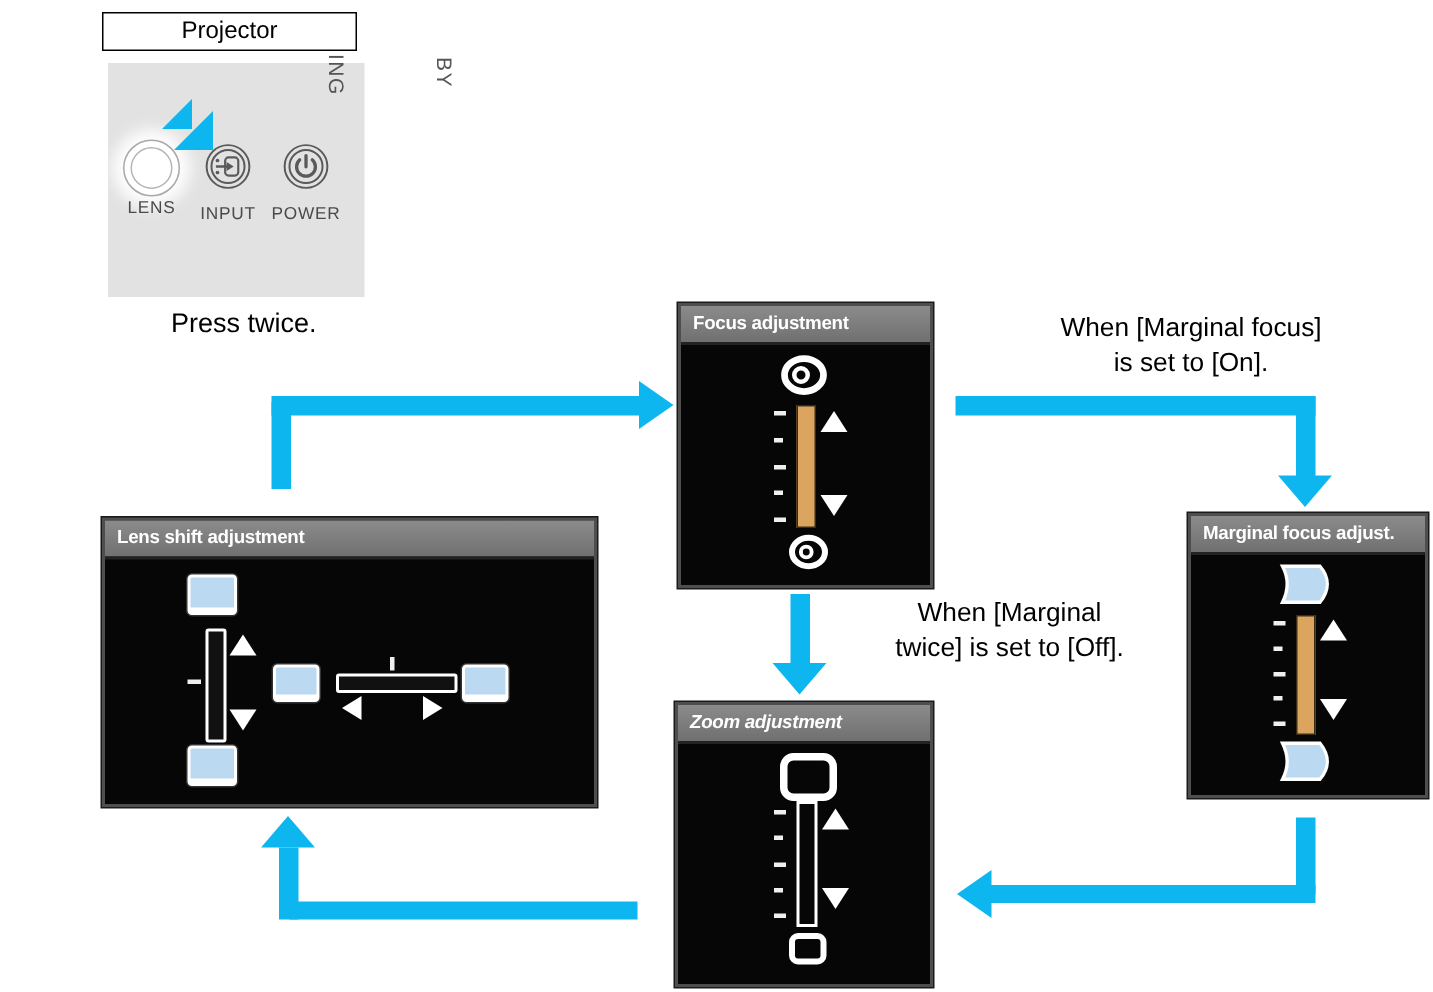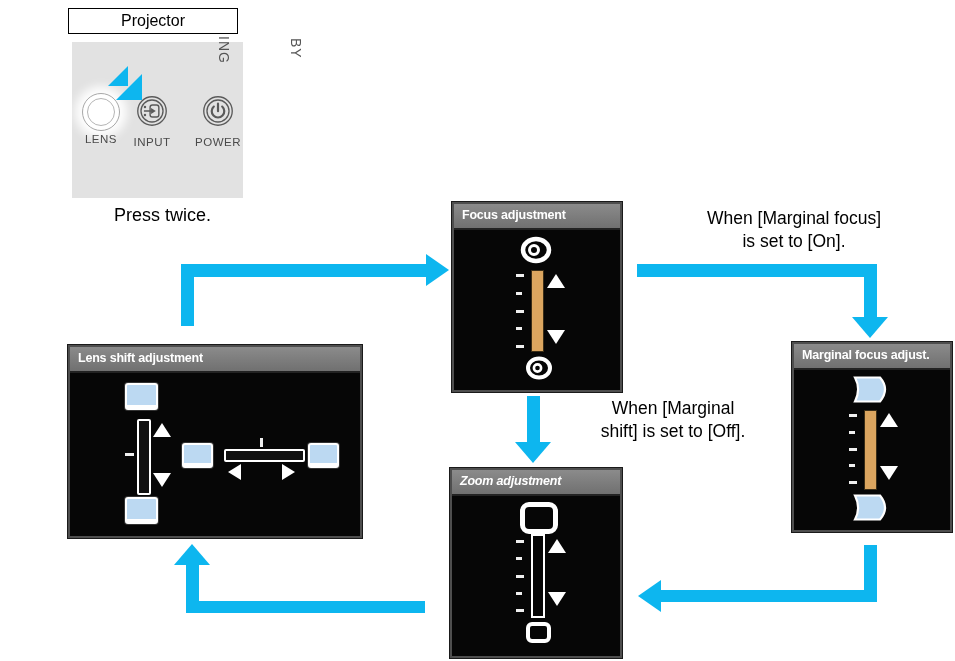--- a/index.html
+++ b/index.html
@@ -101,21 +101,21 @@
         <circle cx="20" cy="20" r="11.6" fill="none" stroke="#5a5a5a" stroke-width="1.4"></circle>
         <circle cx="12.6" cy="15.8" r="1.3" fill="#5a5a5a"></circle>
         <circle cx="12.6" cy="24.2" r="1.3" fill="#5a5a5a"></circle>
         <rect x="18" y="13.6" width="9.2" height="12.8" rx="2.4" fill="none" stroke="#5a5a5a" stroke-width="1.5"></rect>
         <path d="M11.5,20 H19.5" stroke="#5a5a5a" stroke-width="1.6"></path>
         <polygon points="19,16.8 24,20 19,23.2" fill="#5a5a5a"></polygon>
       </svg>
       <div class="btn-label">INPUT</div>
     </div>
 
-    <div class="btn-col" style="left:118px; top:50px;">
+    <div class="btn-col" style="left:104px; top:50px;">
       <svg class="glyph" width="38" height="38" viewBox="0 0 40 40">
         <circle cx="20" cy="20" r="15" fill="none" stroke="#5a5a5a" stroke-width="1.4"></circle>
         <circle cx="20" cy="20" r="11.6" fill="none" stroke="#5a5a5a" stroke-width="1.4"></circle>
         <path d="M20,12.3 L20,20.2" stroke="#5a5a5a" stroke-width="2.3" stroke-linecap="round" fill="none"></path>
         <path d="M15.6,15.3 A6.6,6.6 0 1 0 24.4,15.3" stroke="#5a5a5a" stroke-width="2.3" stroke-linecap="round" fill="none"></path>
       </svg>
       <div class="btn-label">POWER</div>
     </div>
   </div>
 
@@ -144,21 +144,21 @@
   <div class="seg" style="left:193px; top:601px; width:232px; height:12px;"></div>
   <div class="seg" style="left:186px; top:565px; width:13px; height:48px;"></div>
   <div class="head head-up" style="left:174px; top:544px;"></div>
 
   <div class="note" style="left:633px; top:207px; width:322px;">
     <div>When [Marginal focus]</div>
     <div>is set to [On].</div>
   </div>
   <div class="note" style="left:548px; top:397px; width:250px;">
     <div>When [Marginal</div>
-    <div>shift] is set to [Off].</div>
+    <div>twice] is set to [Off].</div>
   </div>
 
   <div class="panel" style="left:452px; top:202px; width:170px; height:190px;">
     <div class="panel-title">Focus adjustment</div>
     <svg style="position:absolute; left:64px; top:32px;" width="36" height="28" viewBox="0 0 36 28">
       <ellipse cx="18" cy="14" rx="13" ry="11" fill="none" stroke="#fff" stroke-width="4.5"></ellipse>
       <circle cx="16" cy="14" r="4.5" fill="none" stroke="#fff" stroke-width="3"></circle>
     </svg>
     <div class="tickcol" style="left:62px; top:70px; height:74px;">
       <div class="tick"></div>
@@ -205,21 +205,21 @@
         <div class="tick"></div>
         <div class="tick short"></div>
         <div class="tick"></div>
     </div>
     <div class="vbar-outline" style="left:79px; top:64px; width:10px; height:80px;"></div>
     <div class="tri tri-up" style="left:96px; top:69px;"></div>
     <div class="tri tri-down" style="left:96px; top:122px;"></div>
     <div class="zoom-ring small" style="left:74px; top:152px; width:17px; height:13px;"></div>
   </div>
 
-  <div class="panel" style="left:68px; top:345px; width:294px; height:193px;">
+  <div class="panel" style="left:68px; top:345px; width:330px; height:193px;">
     <div class="panel-title">Lens shift adjustment</div>
 
     <div class="screen-icon" style="left:55px; top:36px; width:29px; height:20px;"></div>
     <div class="vtrack" style="left:67px; top:72px; width:10px; height:72px;"></div>
     <div class="mini-tick" style="left:55px; top:106px; width:9px; height:3px;"></div>
     <div class="tri tri-up" style="left:83px; top:76px;"></div>
     <div class="tri tri-down" style="left:83px; top:126px;"></div>
     <div class="screen-icon" style="left:55px; top:150px; width:29px; height:20px;"></div>
 
     <div class="screen-icon" style="left:112px; top:96px; width:27px; height:18px;"></div>

